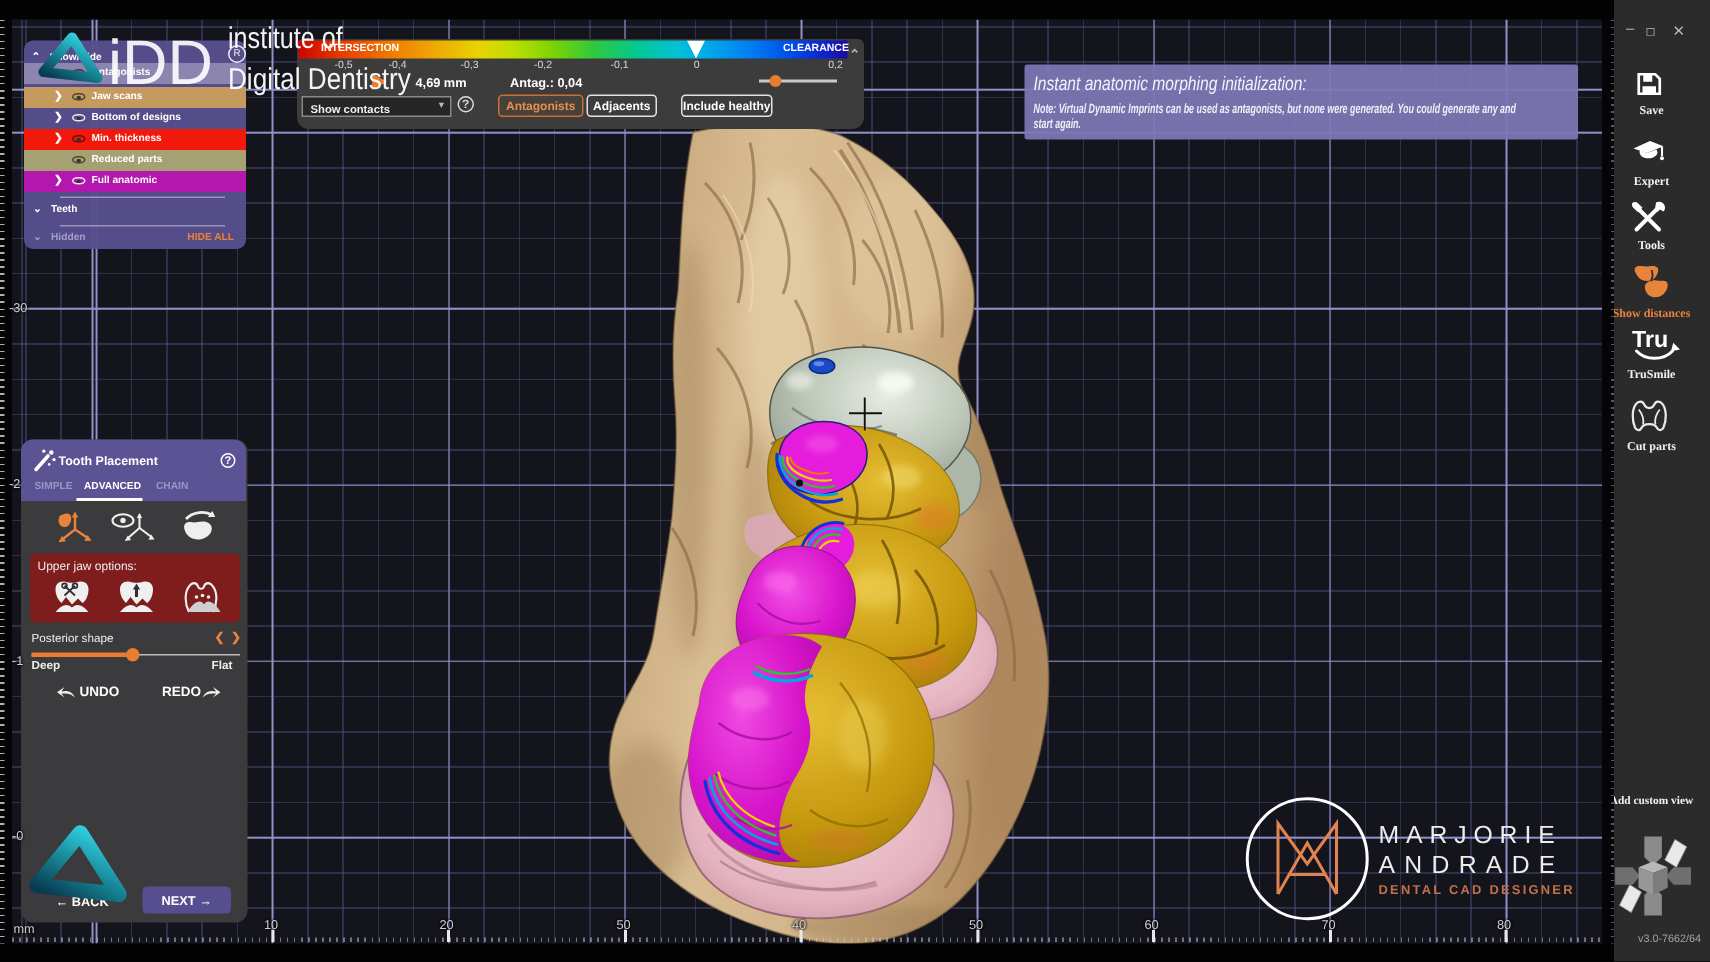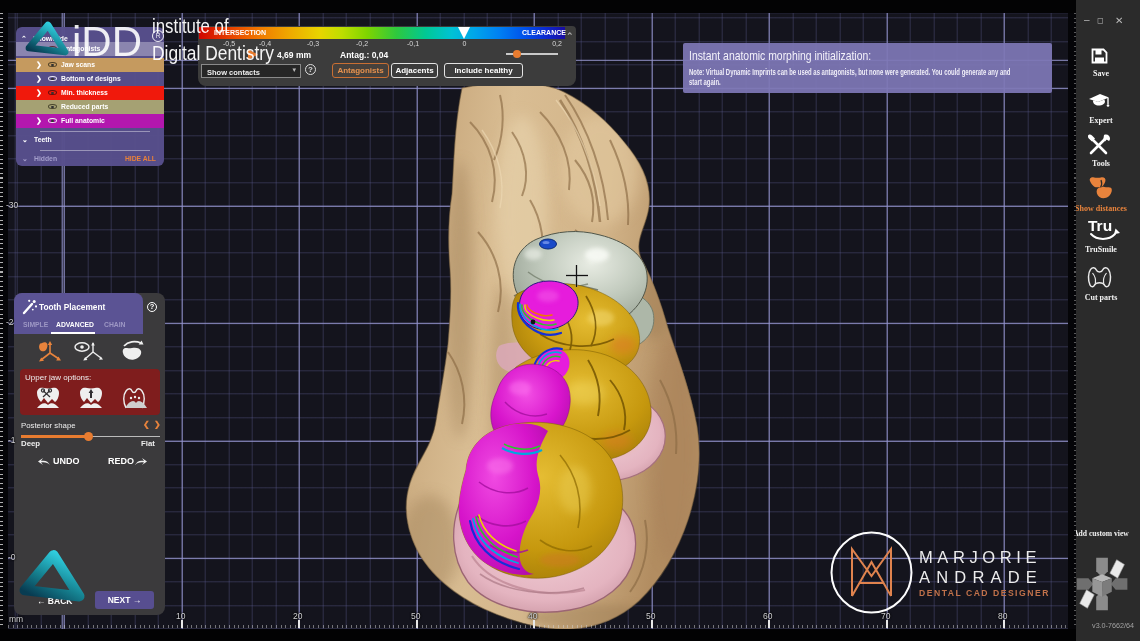--- a/index.html
+++ b/index.html
@@ -51,26 +51,26 @@
      background:#3c3c3c;border-radius:4px 4px 8px 8px;}
   #gradbar{position:absolute;left:1px;top:1px;width:366px;height:12px;
      background:linear-gradient(to right,#cf0500 0%,#e84400 9%,#f07c00 17%,#eeaa00 25%,#e8d400 33%,#bede00 39%,#7ed400 46%,#2ec93e 54%,#00c895 62%,#00c2d4 69%,#00a7ea 75%,#0080f2 82%,#0051ea 89%,#0c28cf 95%,#1a0ca0 100%);}
   .glabel{position:absolute;top:3px;font-size:7px;font-weight:bold;color:#fff;}
   .scl{position:absolute;font-size:7px;color:#d8d8d8;transform:translateX(-50%);}
   .btn{position:absolute;height:15px;line-height:13px;text-align:center;white-space:nowrap;
       font-size:8px;font-weight:bold;border-radius:3px;box-sizing:border-box;}
 
   
   #notif{position:absolute;left:683px;top:43px;width:369px;height:50px;
-     background:rgba(126,119,182,.93);border-radius:2px;color:#fff;}
+     background:rgba(126,119,182,.93);border-radius:2px;color:#fff;font-style:italic;}
 
   
   #tppanel{position:absolute;left:14px;top:293px;width:151px;height:322px;
      background:#3b3a3c;border-radius:8px;}
-  #tphead{position:absolute;left:0;top:0;width:129px;height:41px;background:#5b5394;border-radius:8px 8px 0 0;}
+  #tphead{position:absolute;left:0;top:0;width:150px;height:41px;background:#5b5394;border-radius:8px 8px 0 0;}
   .thin{font-weight:400;}
   #crosshair{position:absolute;left:564px;top:263px;}
 </style>
 </head>
 <body>
 <div id="stage">
   <div id="grid"></div>
   <div id="topbar"></div>
   <div id="botbar"></div>
   <div id="leftbar"></div>
@@ -333,21 +333,21 @@
     <span class="abs" style="left:142px;top:24px;font-size:8.5px;font-weight:bold;color:#fff">Antag.: 0,04</span>
     <div class="abs" style="left:308px;top:27px;width:52px;height:1.5px;background:#c9c9c9"></div>
     <div class="abs" style="left:315px;top:23.5px;width:8px;height:8px;border-radius:50%;background:#e87c30"></div>
     <div class="abs" style="left:3px;top:38px;width:100px;height:14px;background:#262626;border:1px solid #8a8a8a;box-sizing:border-box">
       <span class="abs" style="left:5px;top:2.5px;font-size:7.5px;font-weight:bold;color:#eee">Show contacts</span>
       <span class="abs" style="right:4px;top:1px;font-size:7px;color:#bbb">▾</span>
     </div>
     <div class="abs" style="left:107px;top:38px;width:11px;height:11px;border:1.2px solid #ddd;border-radius:50%;box-sizing:border-box;color:#ddd;font-size:8px;font-weight:bold;text-align:center;line-height:9px">?</div>
     <div class="btn" style="left:134px;top:36.5px;width:57px;border:1.3px solid #c96f33;color:#e5914e;background:rgba(230,140,70,.07)">Antagonists</div>
     <div class="btn" style="left:193px;top:37px;width:47px;border:1.3px solid #e3e3e3;color:#fff">Adjacents</div>
-    <div class="btn" style="left:246px;top:37px;width:79px;border:1.3px solid #e3e3e3;color:#fff">Include healthy</div>
+    <div class="btn" style="left:256px;top:37px;width:61px;border:1.3px solid #e3e3e3;color:#fff">Include healthy</div>
     <span class="abs" style="left:368px;top:5px;color:#aaa;font-size:9px;font-weight:bold">⌃</span>
   </div>
   <div id="notif">
     <div class="abs" style="left:6px;top:5px;font-size:13px;color:#f4f2fb;white-space:nowrap;transform:scaleX(.8);transform-origin:0 0">Instant anatomic morphing initialization:</div>
     <div class="abs" style="left:6px;top:24px;font-size:9px;font-weight:bold;color:#f0eef8;white-space:nowrap;transform:scaleX(.66);transform-origin:0 0">Note: Virtual Dynamic Imprints can be used as antagonists, but none were generated. You could generate any and</div>
     <div class="abs" style="left:6px;top:33.5px;font-size:9px;font-weight:bold;color:#f0eef8;white-space:nowrap;transform:scaleX(.66);transform-origin:0 0">start again.</div>
   </div>
   <div id="shpanel">
     <div class="shrow" style="top:5px">
         <span class="chev" style="left:5px">⌃</span>

